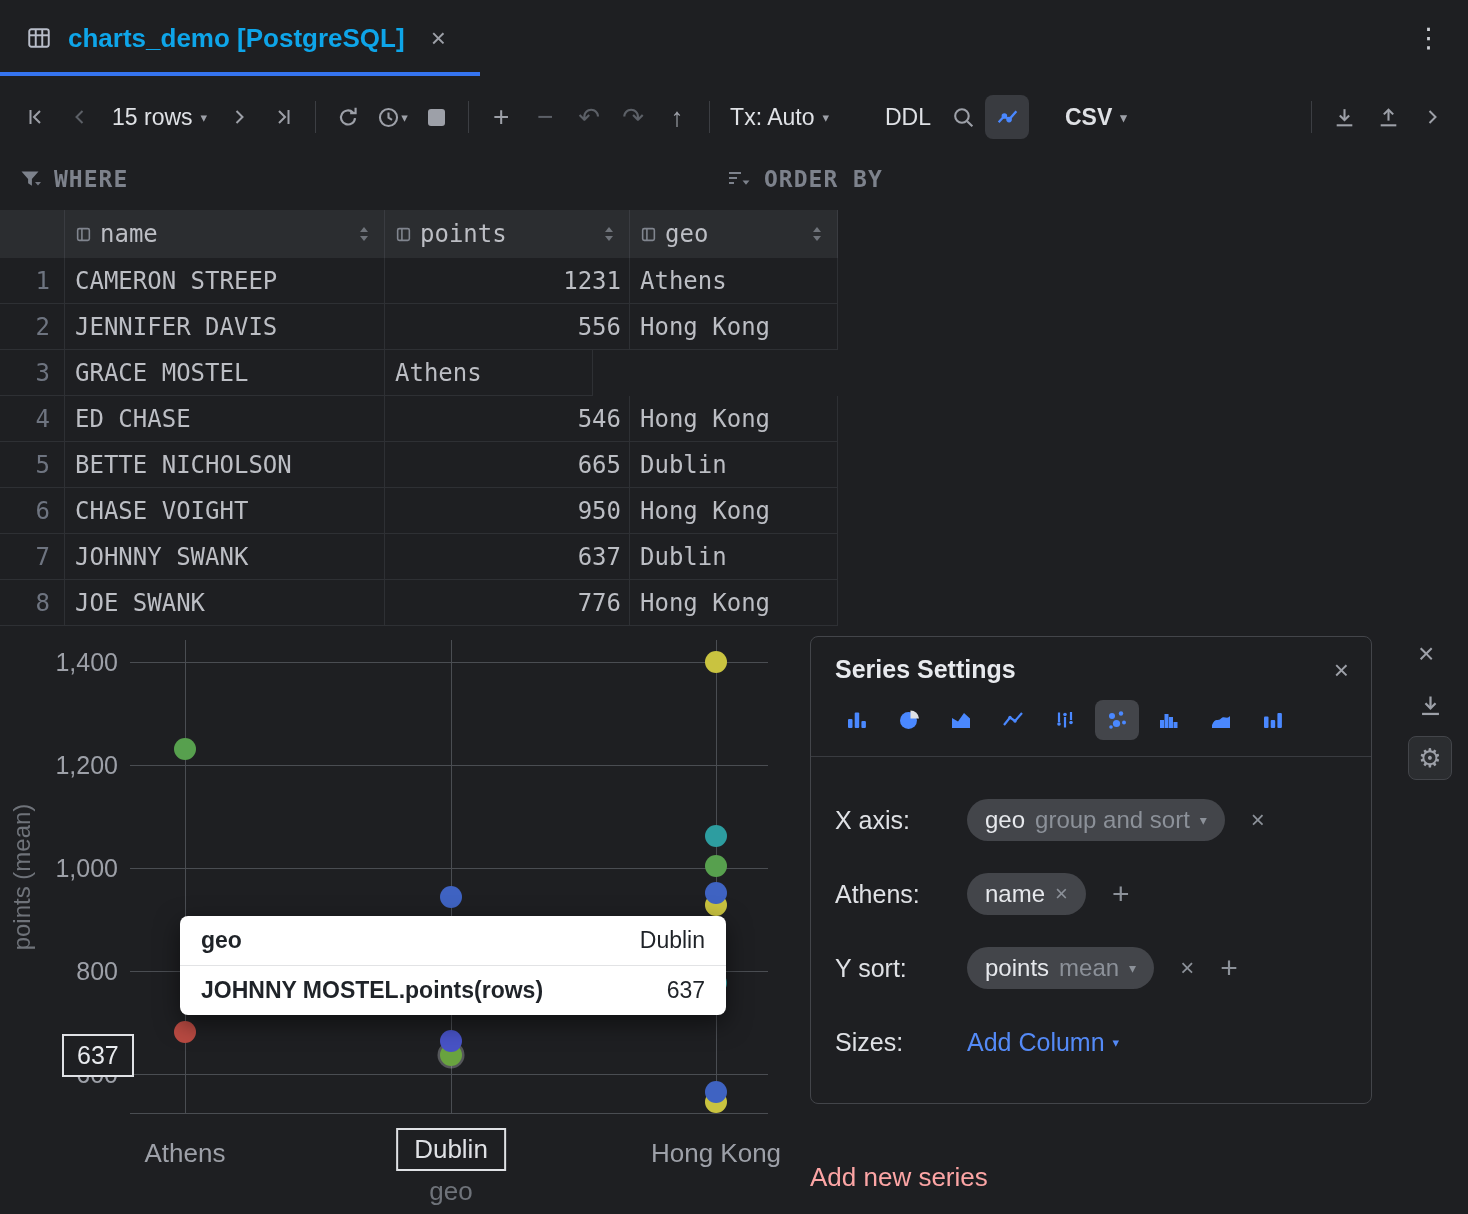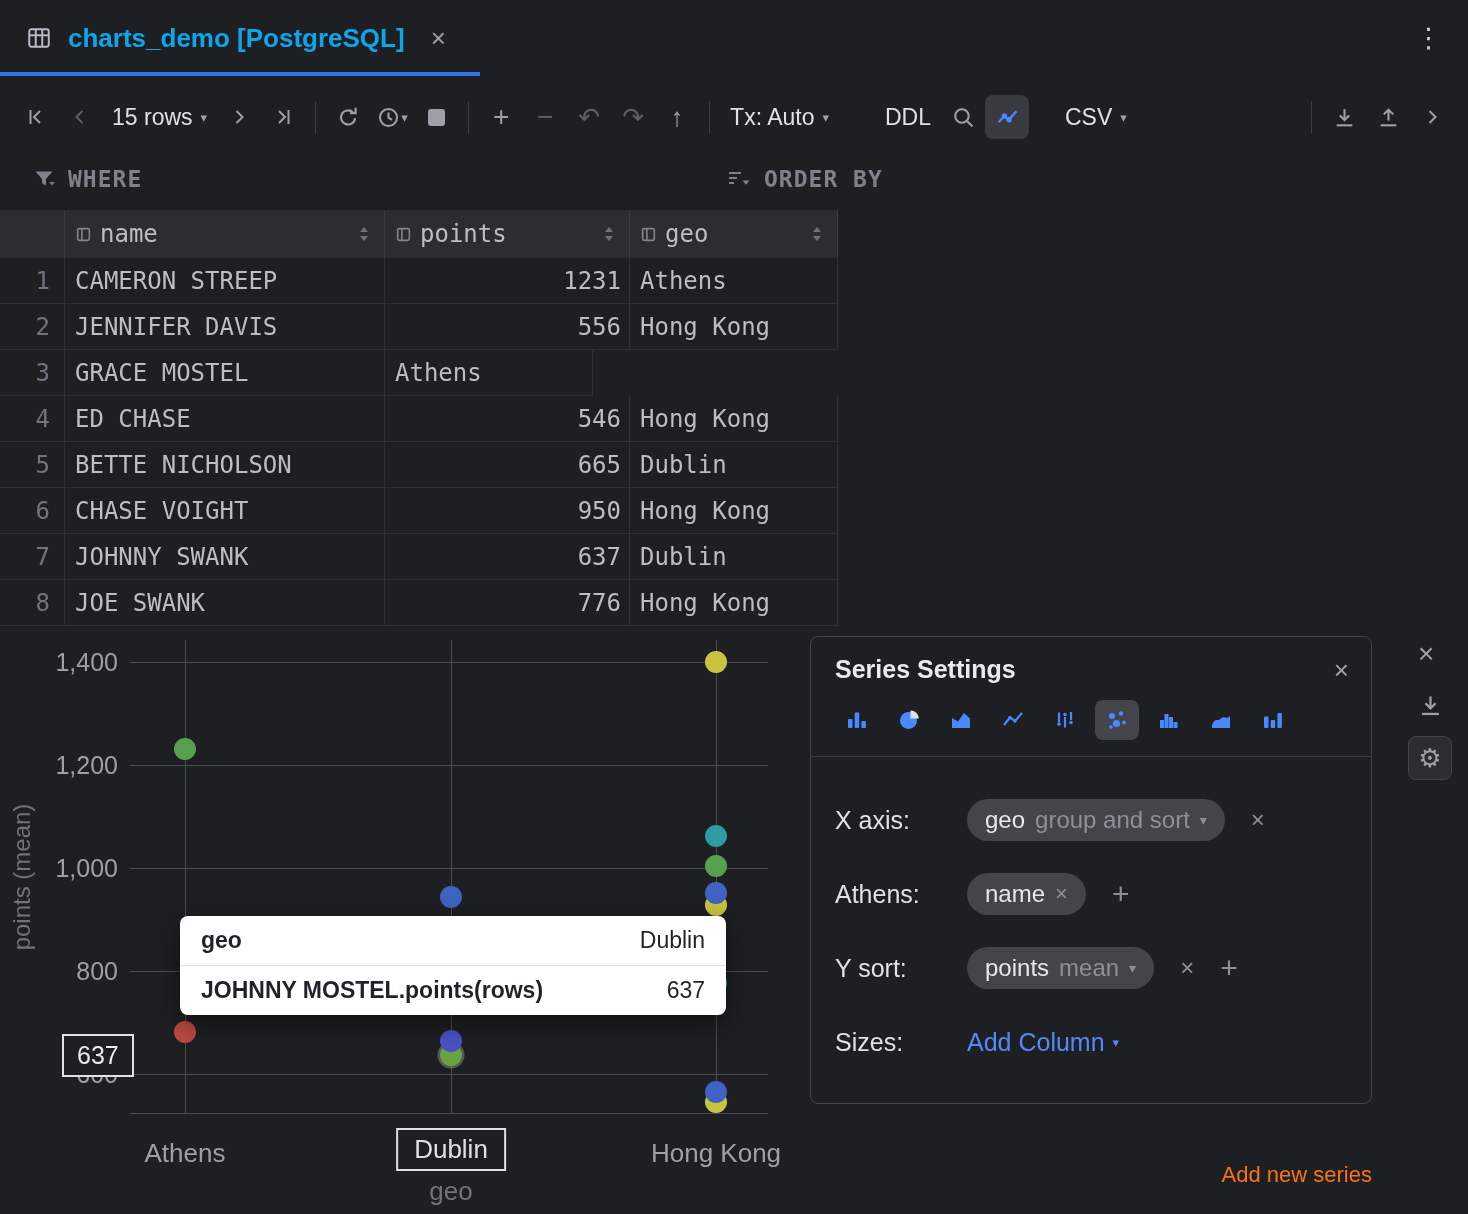--- a/index.html
+++ b/index.html
@@ -25,21 +25,21 @@
   .chev{ font-size:13px; color:#9da0a8; }
   .tsep{ width:1px; height:32px; background:#3c3e43; margin:0 10px; }
   .stopsq{ width:17px; height:17px; background:#9da0a8; border-radius:3px; }
   .glyph28{ font-size:28px; line-height:1; }
   .glyph26{ font-size:26px; line-height:1; }
   svg.ic{ display:block; }
 
   
   .filterbar{ position:absolute; left:0; top:158px; width:100%; height:52px; color:#7d828c; }
   .fgroup{ position:absolute; display:flex; align-items:center; gap:12px; font-size:23px; font-weight:700; letter-spacing:1px; top:8px; }
-  .fwhere{ left:32px; } .forder{ left:726px; }
+  .fwhere{ left:18px; } .forder{ left:726px; }
 
   
   .grid{ position:absolute; left:0; top:210px; width:838px; height:418px; overflow:hidden; font-size:24px; }
   .gh{ display:flex; height:48px; background:#2b2d30; color:#bcbec4; }
   .hc{ display:flex; align-items:center; gap:8px; padding:0 8px 0 10px; border-right:1px solid #3a3c41; }
   .gr{ display:flex; height:46px; color:#bcbec4; }
   .c{ display:flex; align-items:center; border-right:1px solid #2e3034; border-bottom:1px solid #2e3034; padding:0 8px 0 10px; }
   .gut{ width:65px; justify-content:flex-end; color:#6e7480; padding-right:14px; }
   .w-name{ width:320px; } .w-pts{ width:245px; } .w-geo{ width:208px; }
   .num{ justify-content:flex-end; }
@@ -82,21 +82,21 @@
   .flabel{ width:132px; font-size:25px; color:#dfe1e5; }
   .pill{ display:inline-flex; align-items:center; gap:10px; background:#43454a; border-radius:21px;
          height:42px; padding:0 18px; font-size:24px; color:#e6e8ec; }
   .pill .hint{ color:#8c9199; }
   .pill .pchev{ color:#8c9199; font-size:14px; }
   .pill .pclose{ color:#8c9199; font-size:22px; }
   .outx{ color:#8c9199; font-size:24px; margin-left:26px; line-height:1; }
   .outplus{ color:#8c9199; font-size:30px; margin-left:26px; line-height:1; }
   .bluelink{ color:#548af7; font-size:25px; display:inline-flex; align-items:center; gap:8px; }
   .bluelink .chev{ color:#548af7; }
-  .addseries{ position:absolute; left:810px; top:1162px; width:562px; text-align:right; font-size:22px; color:#f97316; }
+  .addseries{ position:absolute; left:810px; top:1162px; width:562px; text-align:left; font-size:26px; color:#fca5a5; }
 
   
   .rclose{ position:absolute; left:1418px; top:638px; color:#9da0a8; font-size:28px; }
   .rdl{ position:absolute; left:1417px; top:692px; color:#9da0a8; }
   .rgear{ position:absolute; left:1408px; top:736px; width:44px; height:44px; border:1px solid #43454a;
           background:#2b2d30; border-radius:8px; display:flex; align-items:center; justify-content:center;
           color:#9da0a8; font-size:26px; }
 </style>
 </head>
 <body>
@@ -184,21 +184,21 @@
           <path d="M15.5 15.5 L20.5 20.5"></path>
         </svg>
     </div>
     <div class="tbtn sel">
       <svg class="ic" width="25" height="25" viewBox="0 0 24 24" fill="none" stroke="currentColor" stroke-width="2.2">
         <path d="M3.5 16.5 L9 10.5 L13.5 14 L20.5 6"></path>
           <circle cx="9" cy="10.5" r="1.6" fill="currentColor"></circle>
           <circle cx="13.5" cy="14" r="1.6" fill="currentColor"></circle>
         </svg>
     </div>
-    <div class="ttext" style="margin-left:26px;">
+    <div class="ttext" style="margin-left:26px;font-weight:bold;">
       <span>CSV</span>
       <span class="chev">▾</span>
     </div>
     <div class="tsep" style="margin-left:auto;"></div>
     <div class="tbtn">
       <svg class="ic" width="25" height="25" viewBox="0 0 24 24" fill="none" stroke="currentColor" stroke-width="2">
           <path d="M12 4 v10"></path>
           <path d="M7.5 10 L12 14.5 L16.5 10"></path>
           <path d="M4.5 19.5 h15"></path>
         </svg>

